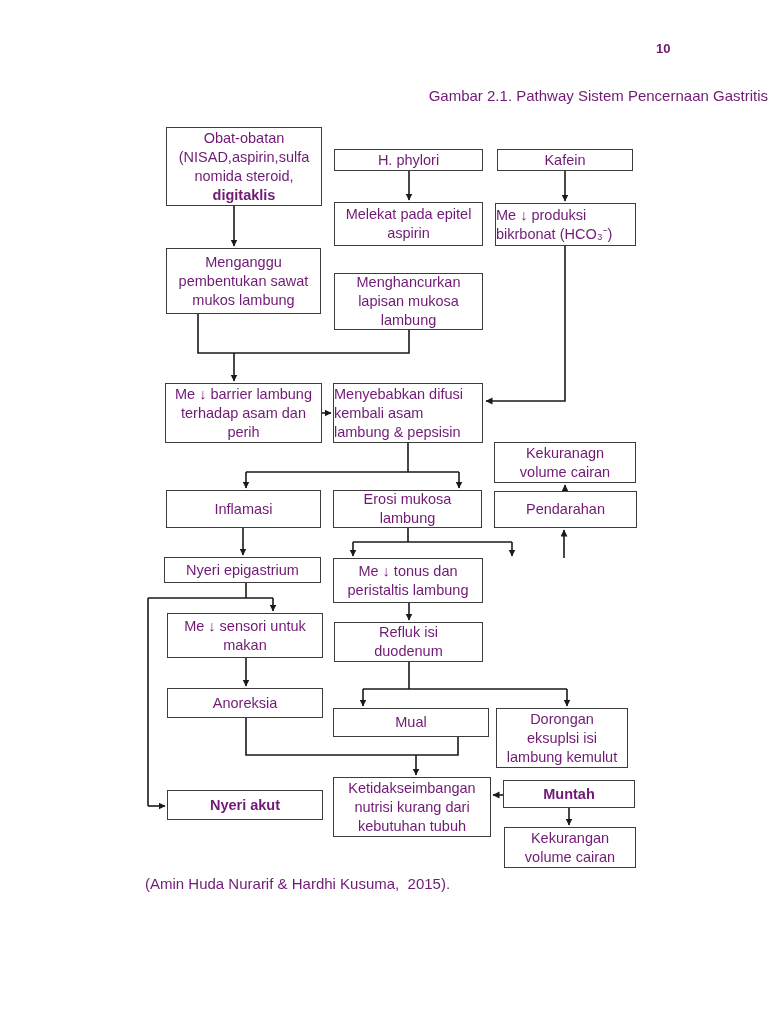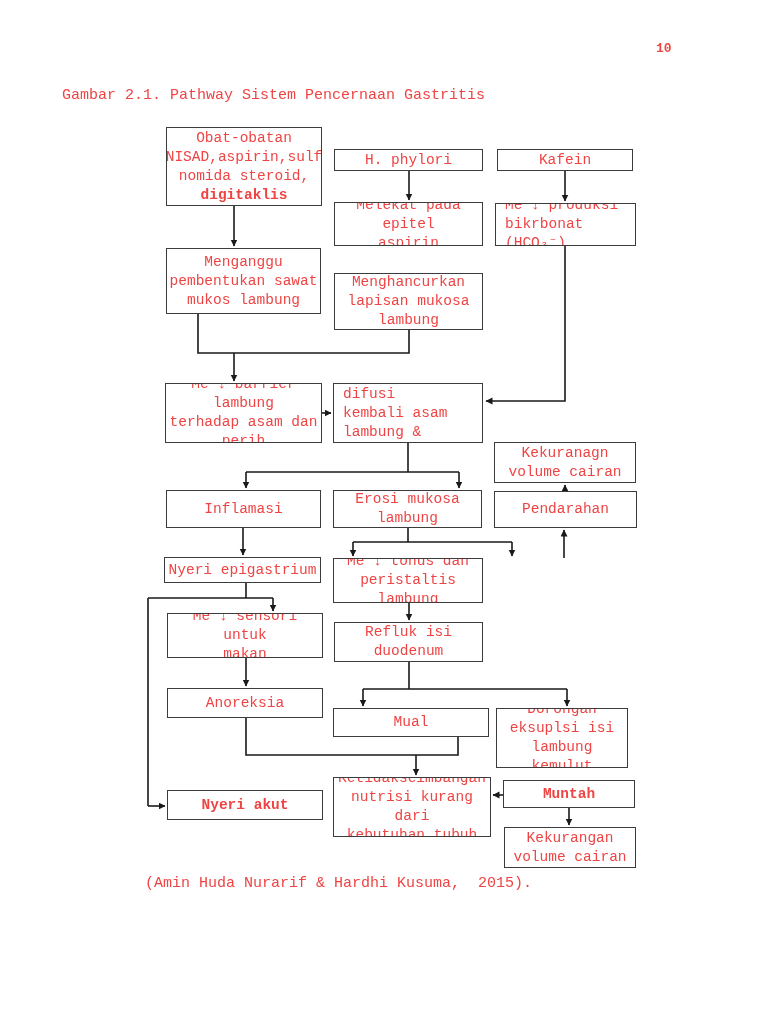--- a/index.html
+++ b/index.html
@@ -1,38 +1,38 @@
 <!DOCTYPE html>
 <html><head>
 <meta charset="utf-8">
 <style>
   html,body { margin:0; padding:0; background:#ffffff; }
   .page {
     position:relative; width:768px; height:1024px; background:#ffffff;
-    font-family:Liberation Mono, monospace; color:#ef4444; overflow:hidden;
+    font-family:Liberation Sans, sans-serif; color:#701a75; overflow:hidden;
   }
   .page-number {
     position:absolute; top:41px; left:656px; font-size:13px; font-weight:bold;
   }
   .diagram-title {
-    position:absolute; top:87px; left:0; width:768px; text-align:left;
+    position:absolute; top:87px; left:0; width:768px; text-align:right;
     font-size:15px; white-space:nowrap; padding-left:62px; box-sizing:border-box;
   }
   .caption {
     position:absolute; top:875px; left:145px; font-size:15px; white-space:pre;
   }
   svg.connectors { position:absolute; left:0; top:0; }
   .node {
     position:absolute; box-sizing:border-box; background:#fff;
     border:1.6px solid #3c3c3c;
     display:flex; flex-direction:column; justify-content:center; align-items:center;
     text-align:center; white-space:pre-line;
     font-size:14.5px; line-height:19px; overflow:hidden;
   }
-  .node.left-align { align-items:flex-start; text-align:left; padding-left:9px; }
+  .node.left-align { align-items:flex-start; text-align:left; padding-left:0; }
   .node .bold, .node.bold-text { font-weight:bold; }
 </style>
 </head>
 <body>
 
 <div class="page">
 
   <div class="page-number">10</div>
   <div class="diagram-title">Gambar 2.1. Pathway Sistem Pencernaan Gastritis</div>
 

